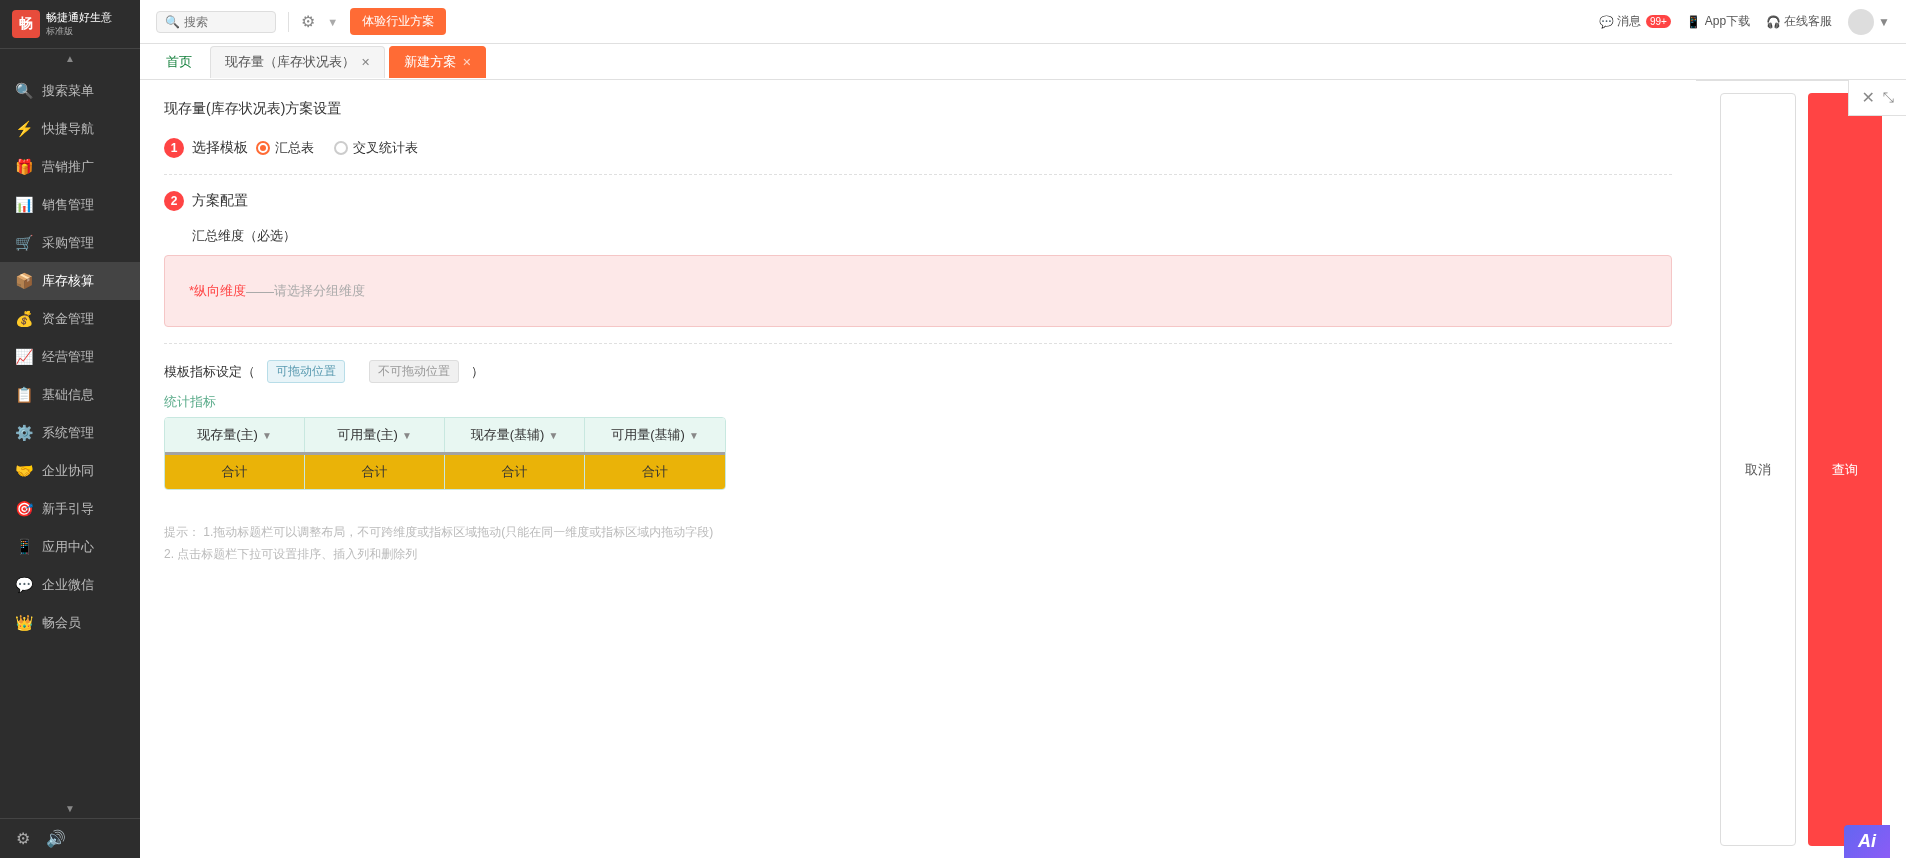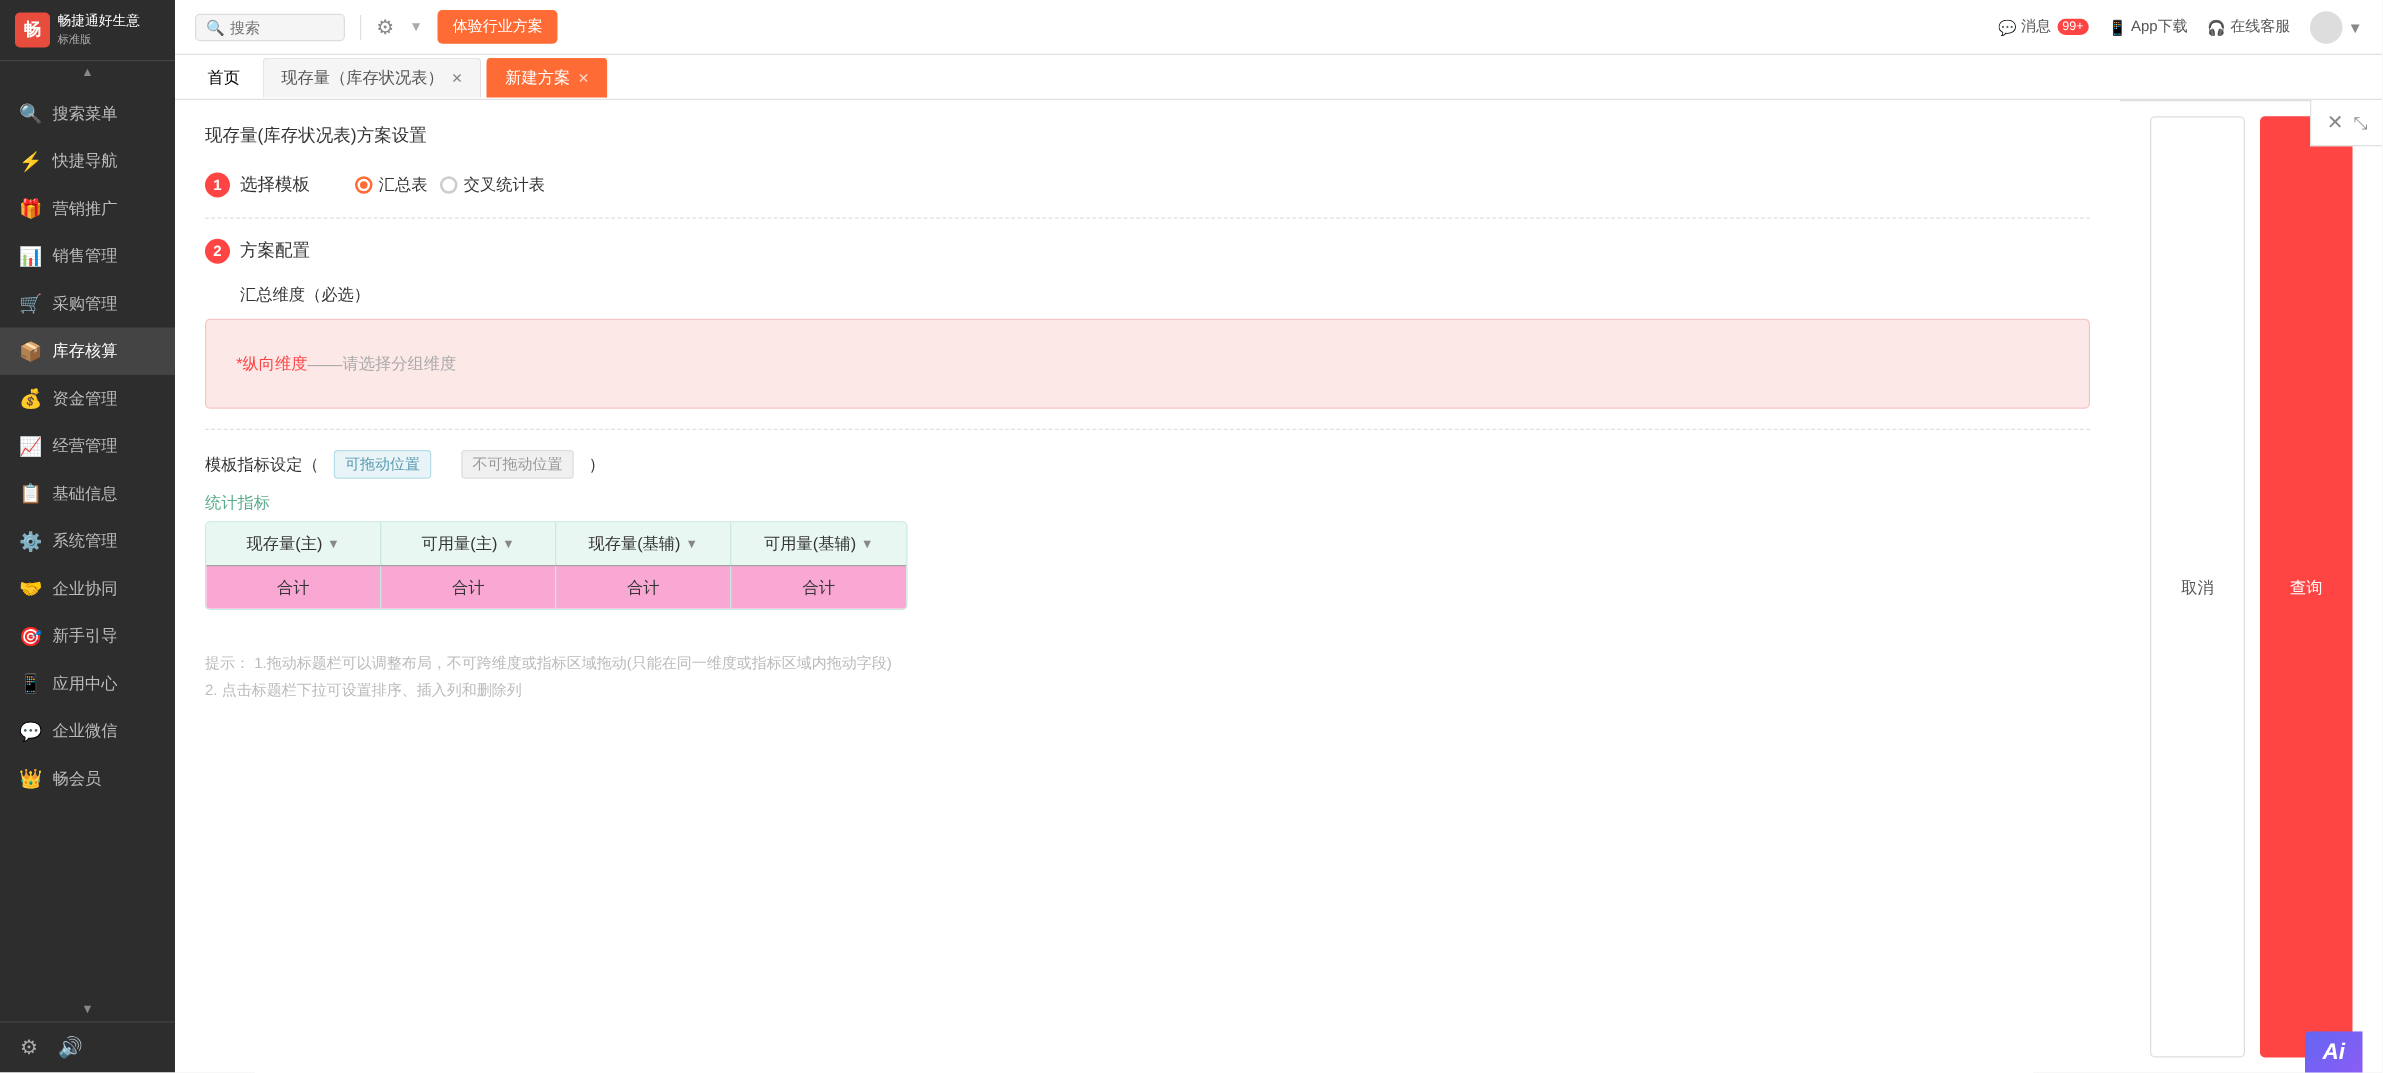--- a/index.html
+++ b/index.html
@@ -211,21 +211,21 @@
     }
     .tab-close {
       font-size: 11px;
       color: inherit;
       opacity: 0.7;
       cursor: pointer;
     }
     .tab-home {
       background: transparent;
       border: none;
-      color: #000000;
+      color: #15803d;
       font-size: 13px;
     }
 
     
     .content {
       flex: 1;
       overflow-y: auto;
       padding: 0;
       background: #f5f5f5;
       position: relative;
@@ -269,22 +269,21 @@
     .step-title {
       font-size: 14px;
       color: #333;
       font-weight: 500;
     }
 
     
     .template-options {
       display: flex;
       align-items: center;
-      gap: 10px;
-      margin-left: 28px;
+      gap: 20px;
     }
     .radio-option {
       display: flex;
       align-items: center;
       gap: 5px;
       cursor: pointer;
       font-size: 13px;
       color: #333;
     }
     .radio-dot {
@@ -402,22 +401,22 @@
       justify-content: center;
       gap: 4px;
     }
     .stats-col:last-child { border-right: none; }
     .stats-col-chevron {
       color: #888;
       font-size: 10px;
     }
     .stats-table-body {
       display: flex;
-      background: #f9a8d4;
-      border-top: 1px solid #a3a3a3;
+      background: #eab308;
+      border-top: 3px solid #a3a3a3;
     }
     .stats-cell {
       width: 140px;
       text-align: center;
       padding: 8px 4px;
       border-right: 1px solid #c8e8e0;
       font-size: 13px;
       color: #333;
     }
     .stats-cell:last-child { border-right: none; }

